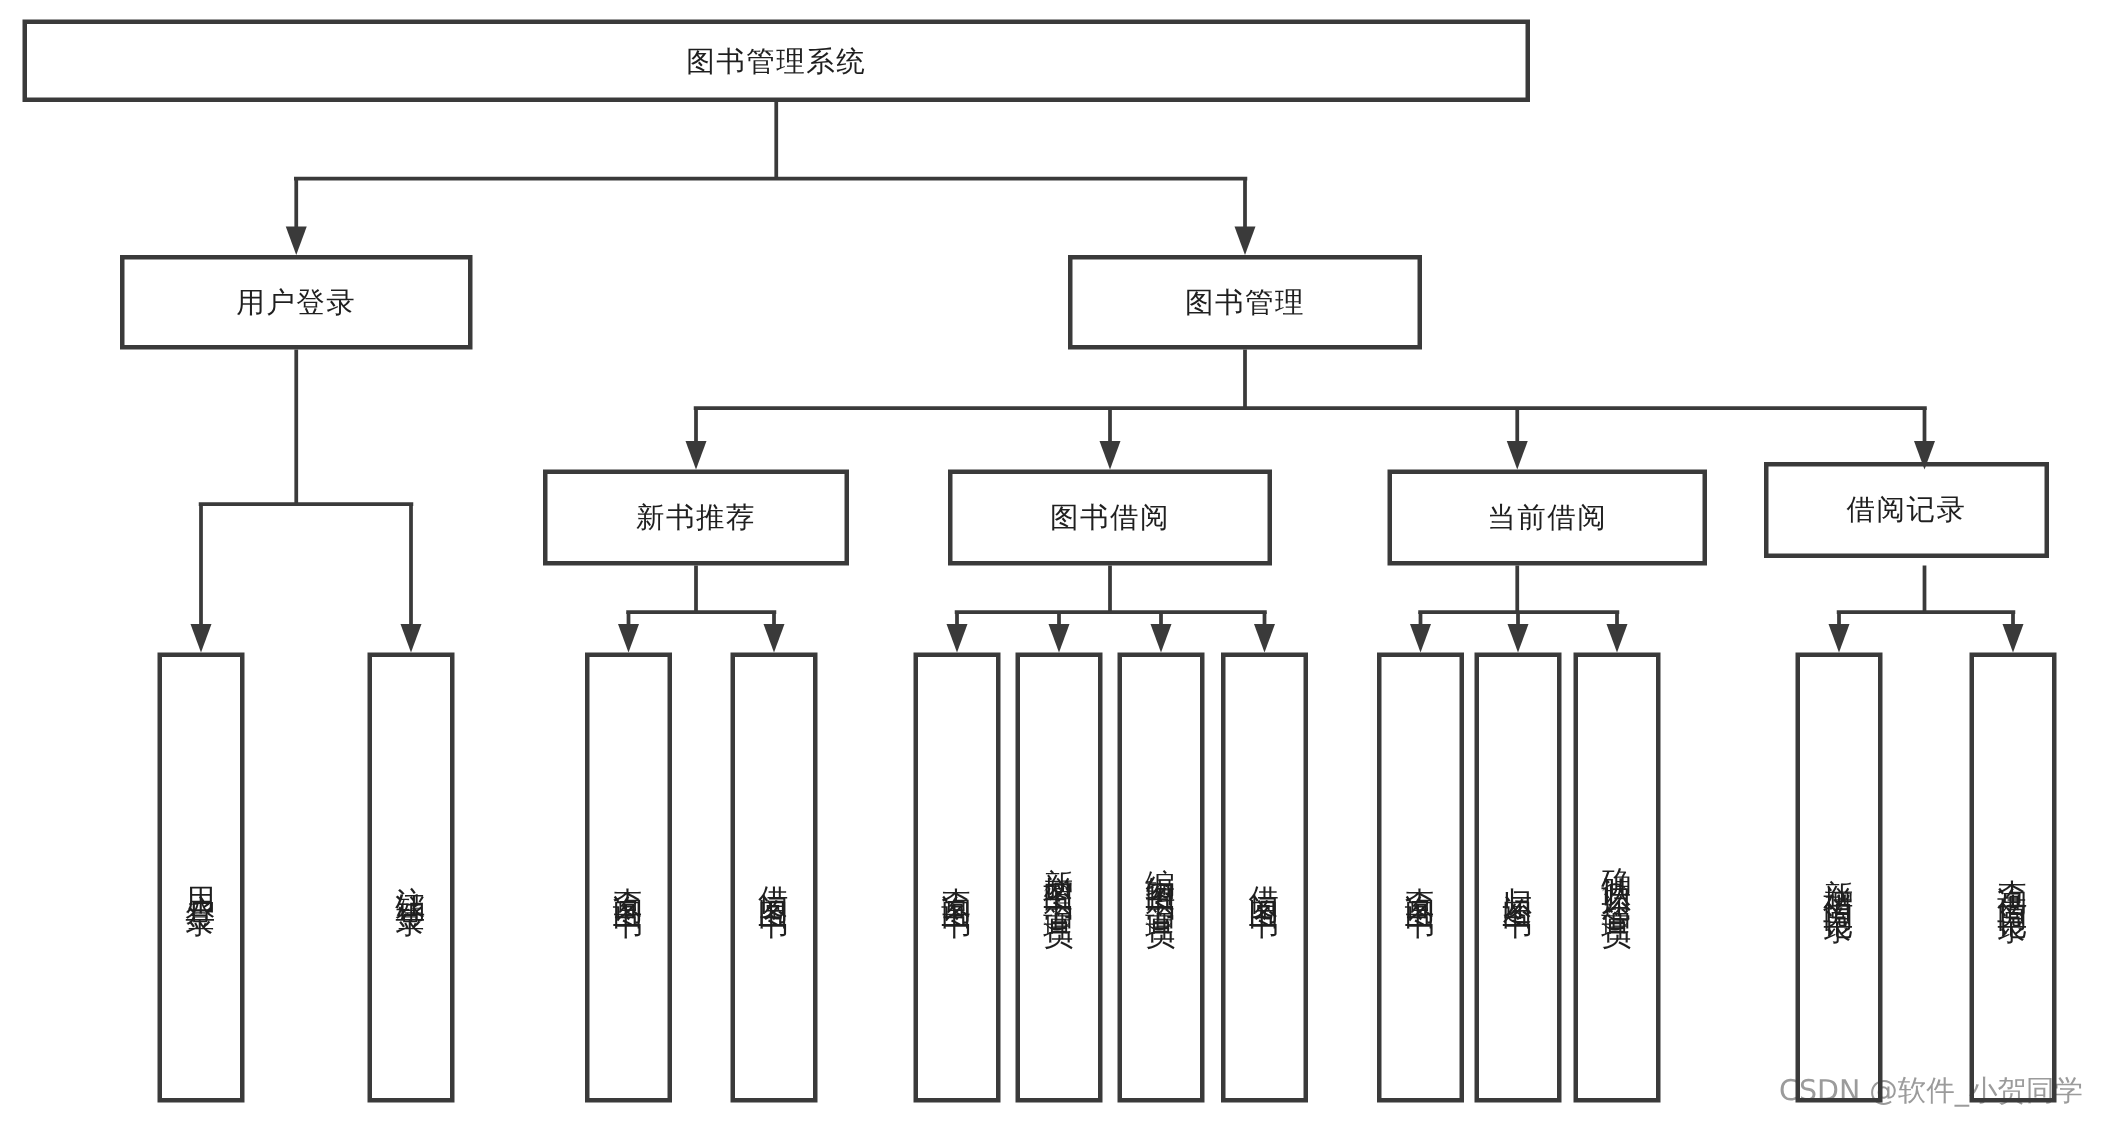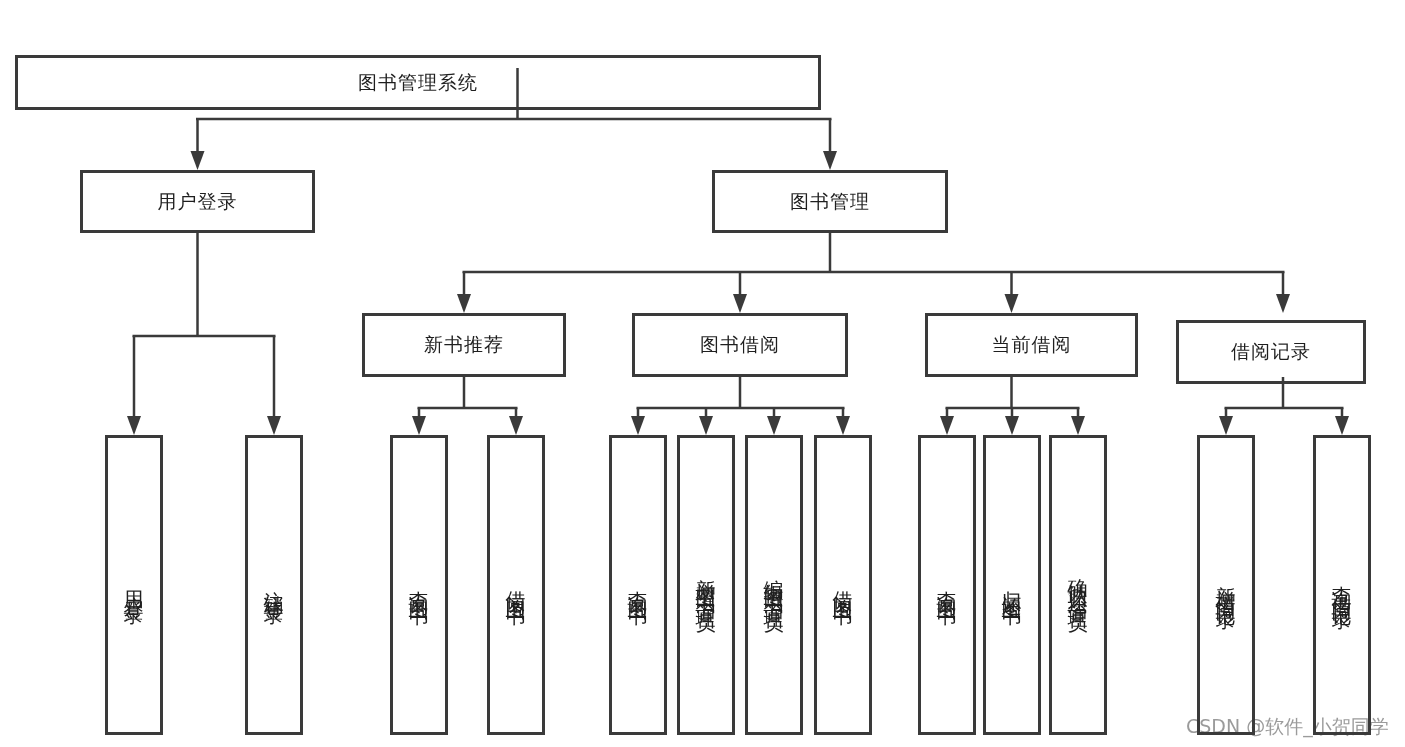--- a/index.html
+++ b/index.html
@@ -123,29 +123,29 @@
 
       <polygon points="940,416 954,416 947,435"></polygon>
       <polygon points="1005,416 1019,416 1012,435"></polygon>
       <polygon points="1071,416 1085,416 1078,435"></polygon>
 
       <polygon points="1219,416 1233,416 1226,435"></polygon>
       <polygon points="1335,416 1349,416 1342,435"></polygon>
     </g>
   </svg>
 
-  <div class="node h-node" style="left:15px; top:13px; width:806px; height:55px;margin-top:42px;">图书管理系统</div>
+  <div class="node h-node" style="left:15px; top:13px; width:1005px; height:55px;">图书管理系统</div>
 
   <div class="node h-node" style="left:80px; top:170px; width:235px; height:63px;">用户登录</div>
   <div class="node h-node" style="left:712px; top:170px; width:236px; height:63px;text-align:right;">图书管理</div>
 
   <div class="node h-node" style="left:632px; top:313px; width:216px; height:64px;">图书借阅</div>
   <div class="node h-node" style="left:362px; top:313px; width:204px; height:64px;">新书推荐</div>
   <div class="node h-node" style="left:905px; top:313px; width:213px; height:64px;margin-left:20px;">当前借阅</div>
-  <div class="node h-node" style="left:1176px; top:320px; width:190px; height:64px;">借阅记录</div>
+  <div class="node h-node" style="left:1176px; top:308px; width:190px; height:64px;">借阅记录</div>
 
   <div class="node v-node" style="left:105px; top:435px; width:58px; height:300px;">用户登录</div>
   <div class="node v-node" style="left:245px; top:435px; width:58px; height:300px;">注销登录</div>
 
   <div class="node v-node" style="left:390px; top:435px; width:58px; height:300px;">查询图书</div>
   <div class="node v-node" style="left:487px; top:435px; width:58px; height:300px;">借阅图书</div>
 
   <div class="node v-node" style="left:609px; top:435px; width:58px; height:300px;">查询图书</div>
   <div class="node v-node" style="left:677px; top:435px; width:58px; height:300px;">新增图书（管理员）</div>
   <div class="node v-node" style="left:745px; top:435px; width:58px; height:300px;">编辑图书（管理员）</div>

